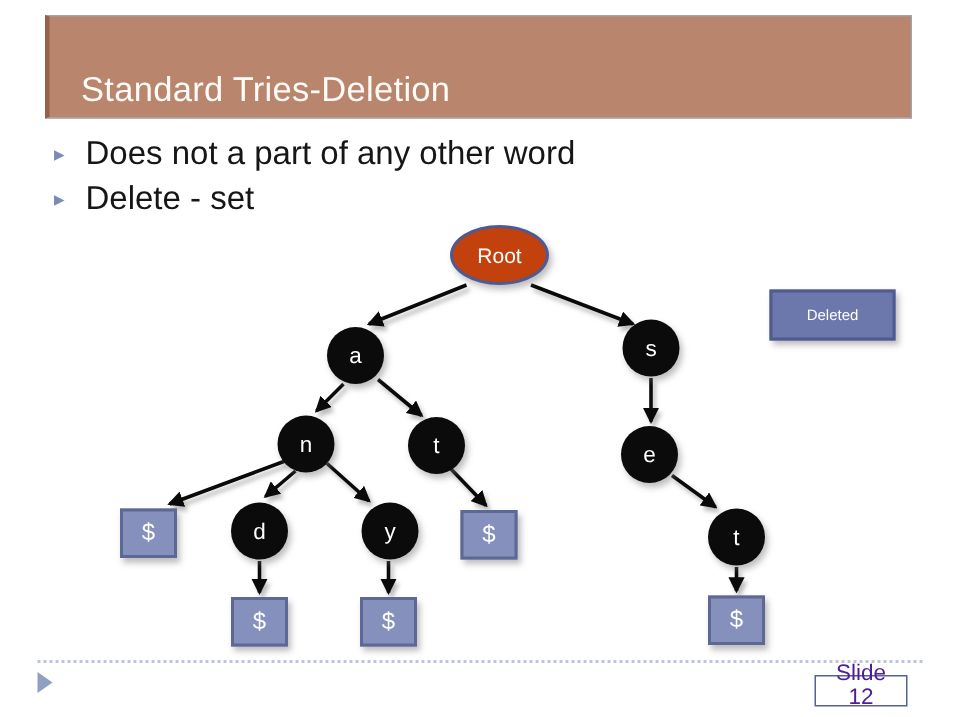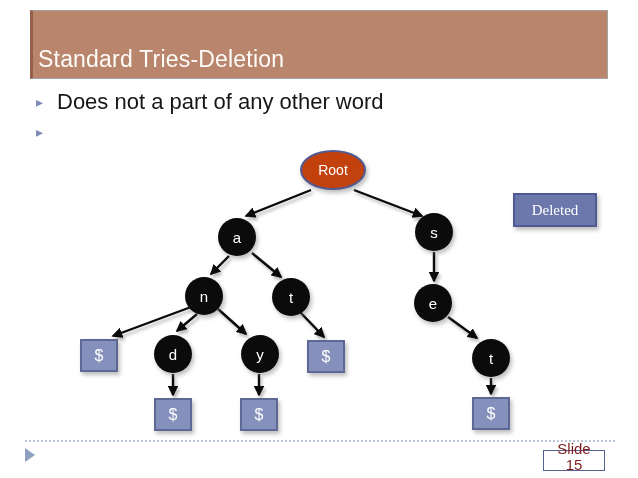--- a/index.html
+++ b/index.html
@@ -8,21 +8,21 @@
     background:#ffffff;font-family:"Liberation Sans",sans-serif;
   }
 
   
   .title-bar{
     position:absolute;left:30px;top:10px;width:578px;height:69px;
     background:#B9856C;border:1px solid #a3a3a3;border-left:3px solid #96604A;
     box-sizing:border-box;display:flex;align-items:flex-end;
   }
   .title-text{
-    color:#FDFCF9;font-size:23px;line-height:1;padding:0 0 7px 5px;
+    color:#FDFCF9;font-size:23px;line-height:1;padding:0 0 7px 21px;
     letter-spacing:0.2px;
   }
 
   
   .bullets{position:absolute;left:36px;top:87px;}
   .bullet-row{display:flex;align-items:center;height:30px;}
   .bullet-marker{
     color:#7B8AB8;font-size:14px;width:21px;line-height:1;
     display:inline-block;
   }
@@ -45,24 +45,23 @@
   .node-terminal{
     position:absolute;width:38px;height:33px;
     background:#8690BC;border:2px solid #5D6994;box-sizing:border-box;
     color:#ffffff;font-size:16px;
     display:flex;align-items:center;justify-content:center;
     box-shadow:2px 3px 4px rgba(110,110,110,0.45);
   }
   .deleted-box{
     position:absolute;left:513px;top:193px;width:84px;height:34px;
     background:#6C78AC;border:2px solid #4E5A91;box-sizing:border-box;
-    color:#ffffff;font-size:15px;
+    color:#ffffff;font-size:10px;
     display:flex;align-items:center;justify-content:center;
     box-shadow:2px 3px 4px rgba(110,110,110,0.45);
-    font-family:Liberation Serif, serif;
   }
 
   
   .edges-svg{position:absolute;left:0;top:0;width:638px;height:478px;pointer-events:none;}
   .edge-group{filter:drop-shadow(2px 3px 1.5px rgba(120,120,120,0.5));}
   .edge{stroke:#0a0a0a;stroke-width:2.4;fill:none;}
 
   
   .footer-dotted-line{
     position:absolute;left:25px;top:440px;width:590px;height:0;
@@ -72,39 +71,40 @@
     position:absolute;left:25px;top:448px;width:0;height:0;
     border-left:10px solid #8FA0C2;border-top:7px solid transparent;
     border-bottom:7px solid transparent;
   }
   .slide-number-box{
     position:absolute;left:543px;top:450px;width:62px;height:21px;
     border:1px solid #55618F;box-sizing:border-box;background:transparent;
   }
   .slide-number-text{
     position:absolute;left:540px;top:441px;width:68px;
-    text-align:center;color:#7f1d1d;font-size:15px;line-height:16px;
+    text-align:center;color:#4c1d95;font-size:15px;line-height:16px;
   }
 </style>
 </head>
 <body>
 
 <div id="stage">
 
   <div class="title-bar">
     <div class="title-text">Standard Tries-Deletion</div>
   </div>
 
   <div class="bullets">
     <div class="bullet-row">
       <span class="bullet-marker">▸</span>
       <span class="bullet-text">Does not a part of any other word</span>
     </div>
     <div class="bullet-row">
       <span class="bullet-marker">▸</span>
+      <span class="bullet-text">Delete - set</span>
     </div>
   </div>
 
   <svg class="edges-svg" viewBox="0 0 638 478">
     <defs>
       <marker id="arrow" viewBox="0 0 10 10" refX="8.5" refY="5" markerWidth="4.5" markerHeight="4.5" orient="auto">
         <path d="M0,0 L10,5 L0,10 z" fill="#0a0a0a"></path>
       </marker>
     </defs>
     <g class="edge-group">
@@ -141,16 +141,16 @@
   <div class="node-terminal" style="left:240px;top:398px;">$</div>
   <div class="node-terminal" style="left:472px;top:397px;">$</div>
 
   <div class="deleted-box">Deleted</div>
 
   <div class="footer-dotted-line"></div>
   <div class="footer-arrow"></div>
   <div class="slide-number-box"></div>
   <div class="slide-number-text">
     <span>Slide</span><br>
-    <span>15</span>
+    <span>12</span>
   </div>
 
 </div>
 
 </body></html>

